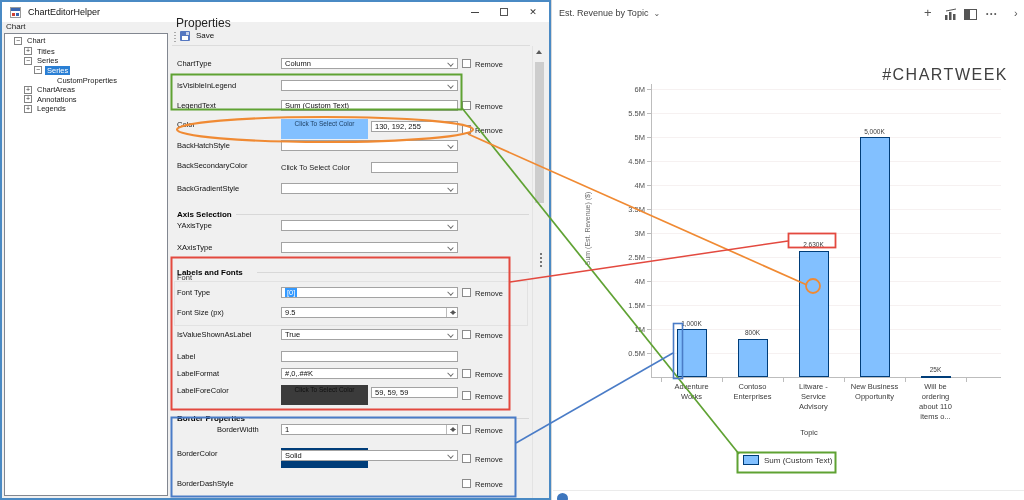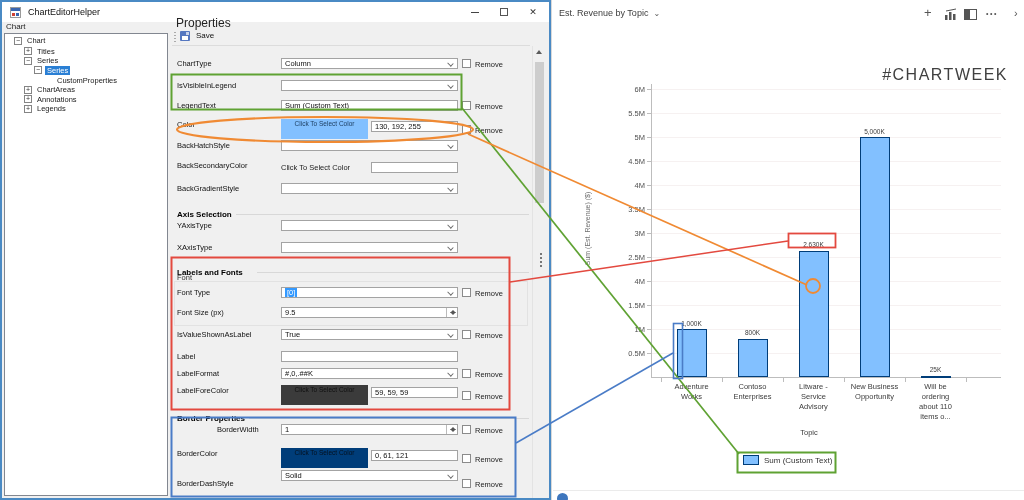--- a/index.html
+++ b/index.html
@@ -217,21 +217,21 @@
             <i class="dn"></i>
           </div></div>
         <div class="rm-box" style="top: 425px;"></div>
         <div class="rm-label" style="top: 426px;">Remove</div>
         <div class="prop-label" style="top: 449px;">BorderColor</div>
         <div class="swatch" style="top: 448px; background: rgb(0, 61, 121); color: rgb(4, 17, 31);">Click To Select Color</div>
         <div class="valbox" style="top: 450px;">0, 61, 121</div>
         <div class="rm-box" style="top: 454px;"></div>
         <div class="rm-label" style="top: 455px;">Remove</div>
         <div class="prop-label" style="top: 479px;">BorderDashStyle</div>
-        <div class="ctrl" style="top: 470px;">Solid<div class="chev-dd"></div></div>
+        <div class="ctrl" style="top: 450px;">Solid<div class="chev-dd"></div></div>
         <div class="rm-box" style="top: 479px;"></div>
         <div class="rm-label" style="top: 480px;">Remove</div>
       </div>
 
     <div class="vscroll">
       <div class="scroll-up"></div>
       <div class="scroll-thumb"></div>
     </div>
   </div>
 

